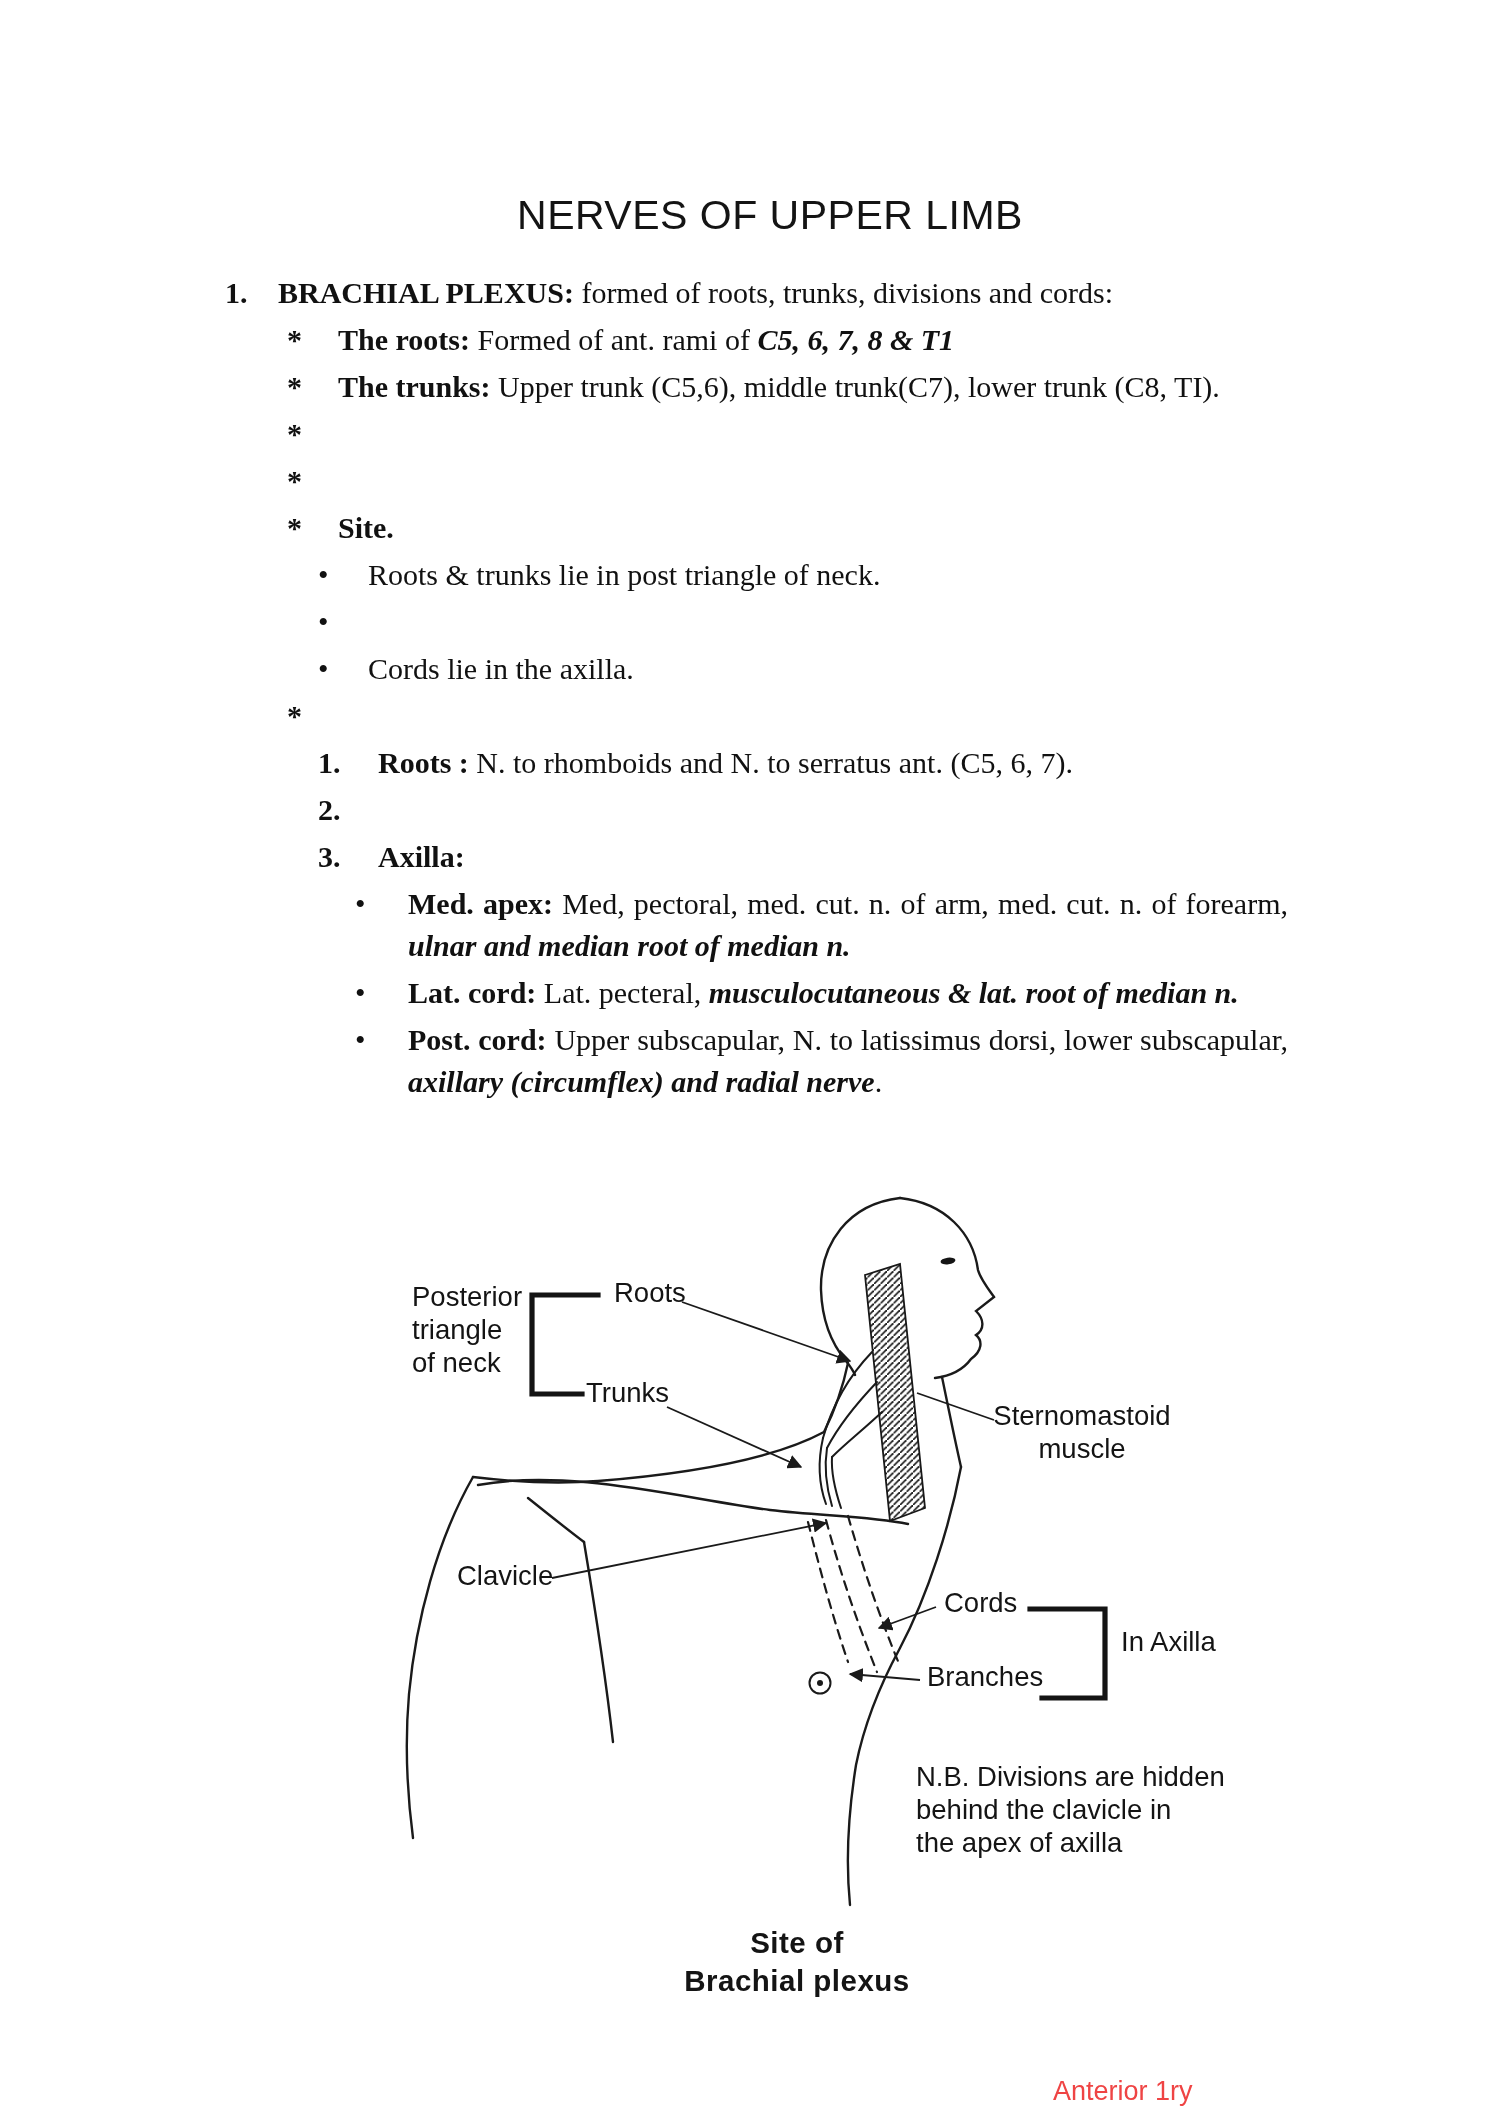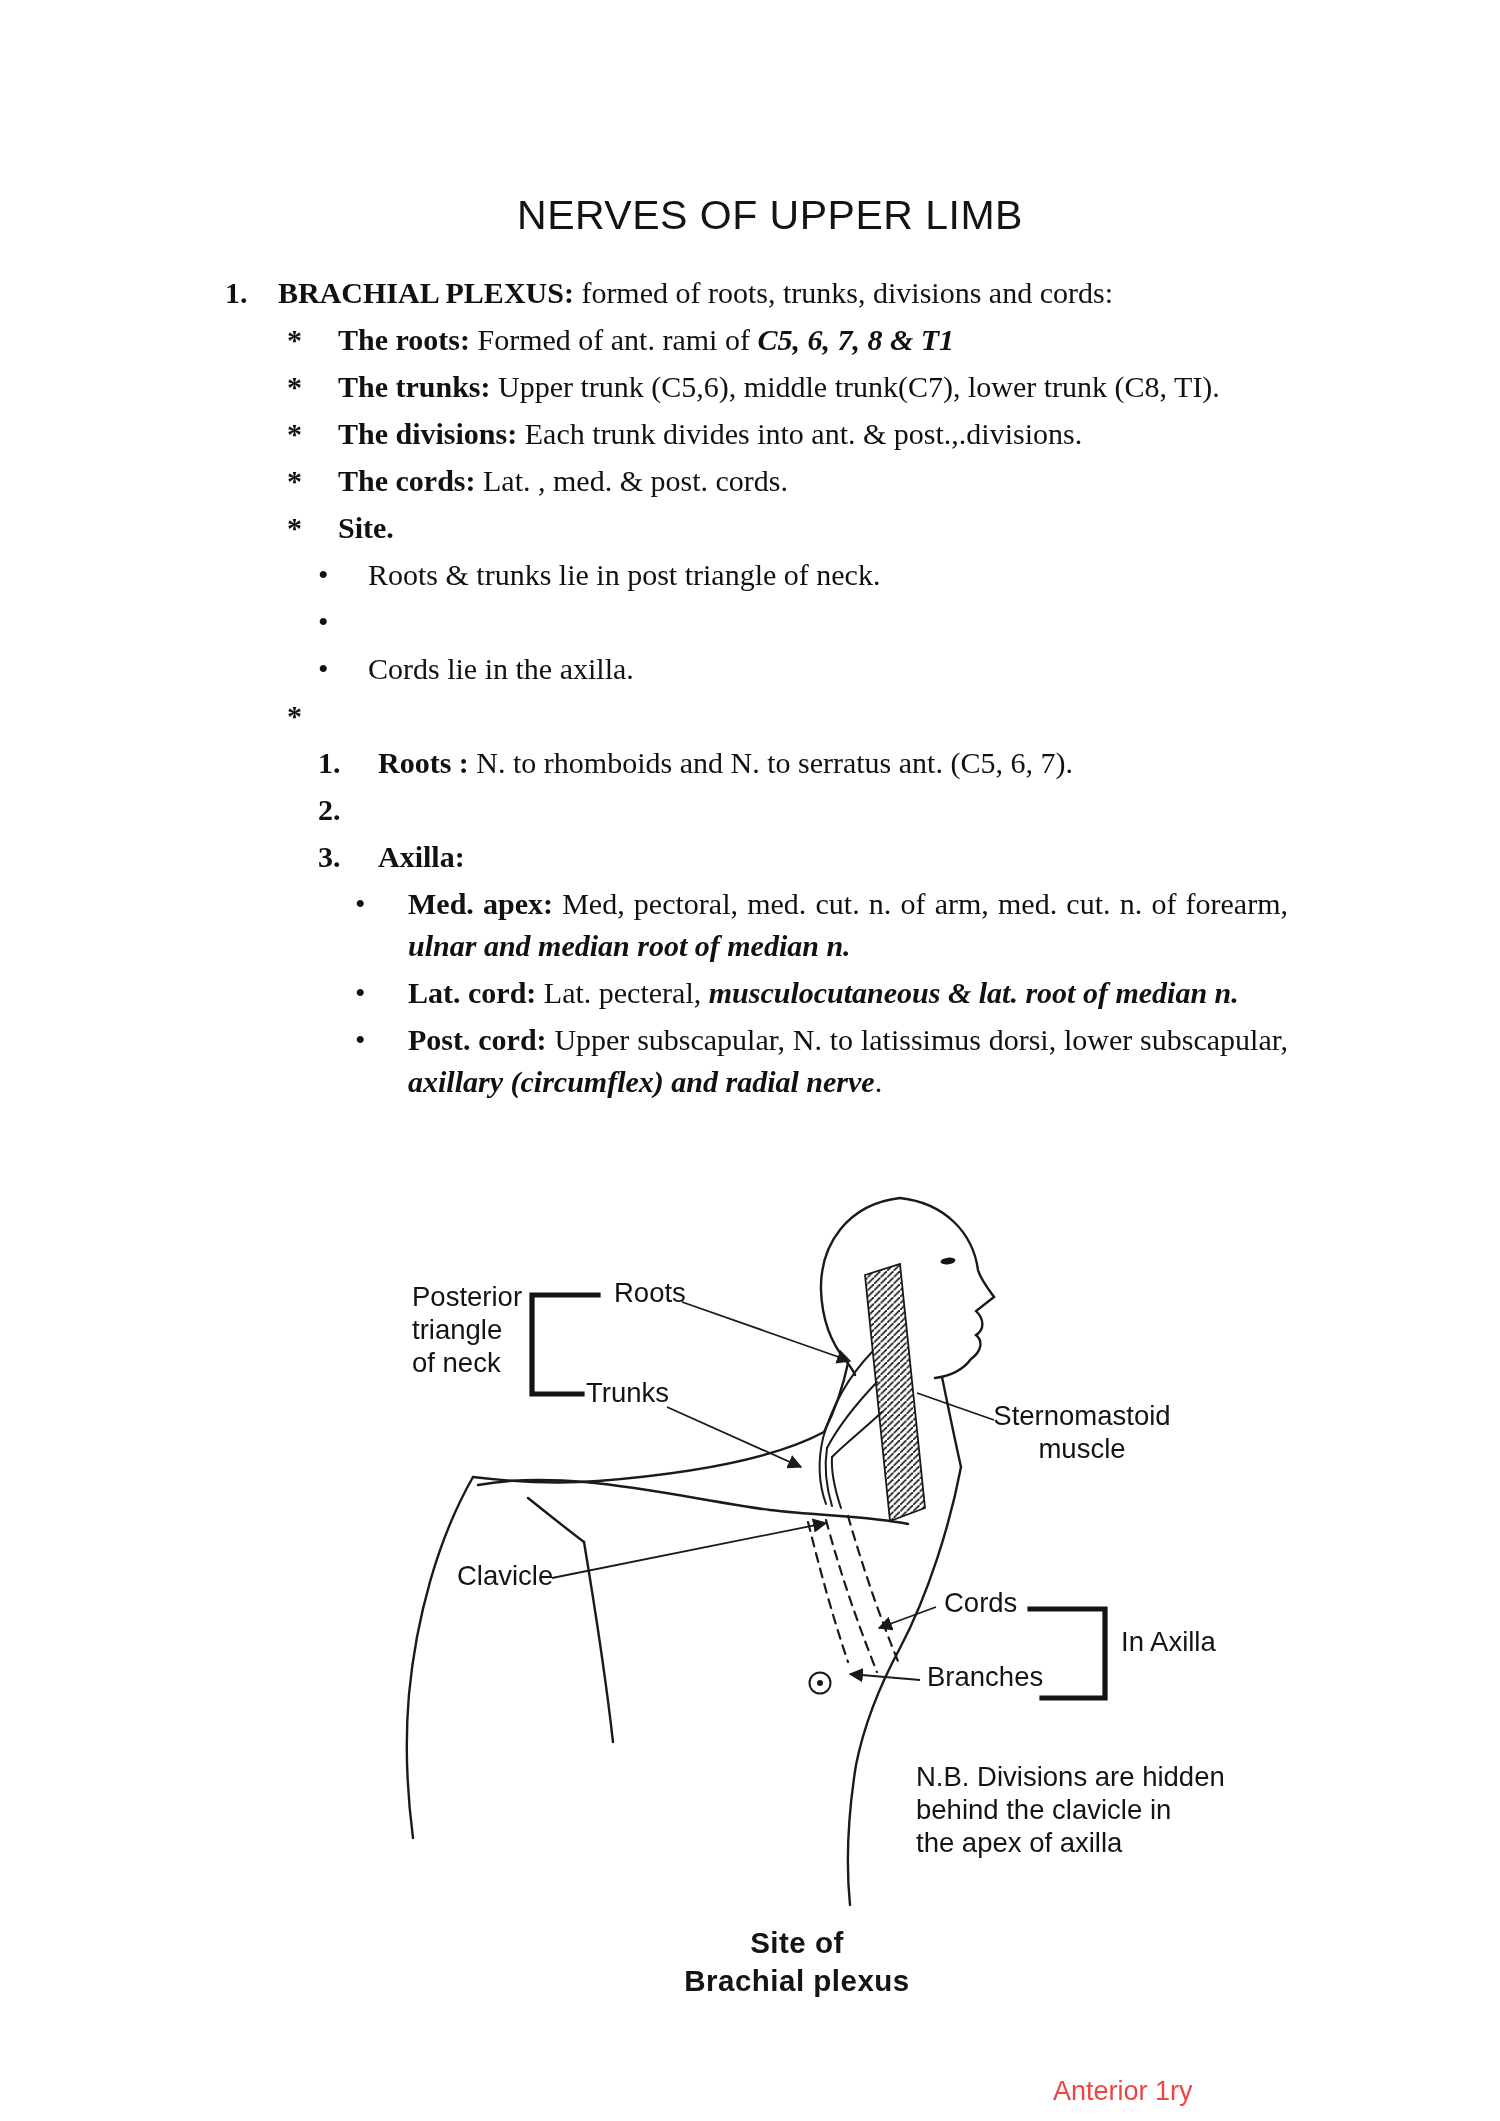--- a/index.html
+++ b/index.html
@@ -60,26 +60,24 @@
       <div class="txt"><span class="bd">The roots:</span><span> Formed of ant. rami of </span><span class="bi">C5, 6, 7, 8 &amp; T1</span></div>
     </div>
 
     <div class="row l1">
       <span class="mk">*</span>
       <div class="txt"><span class="bd">The trunks:</span><span> Upper trunk (C5,6), middle trunk(C7), lower trunk (C8, TI).</span></div>
     </div>
 
     <div class="row l1">
       <span class="mk">*</span>
-      <div class="txt"><span class="bd">The divisions:</span><span> Each trunk divides into ant. &amp; post.,.divisions.</span></div>
-    </div>
-
-    <div class="row l1">
-      <span class="mk">*</span>
-      <div class="txt"><span class="bd">The cords:</span><span> Lat. , med. &amp; post. cords.</span></div>
+    </div>
+
+    <div class="row l1">
+      <span class="mk">*</span>
     </div>
 
     <div class="row l1">
       <span class="mk">*</span>
       <div class="txt"><span class="bd">Site.</span></div>
     </div>
 
     <div class="row l2">
       <span class="mk">•</span>
       <div class="txt">Roots &amp; trunks lie in post triangle of neck.</div>

